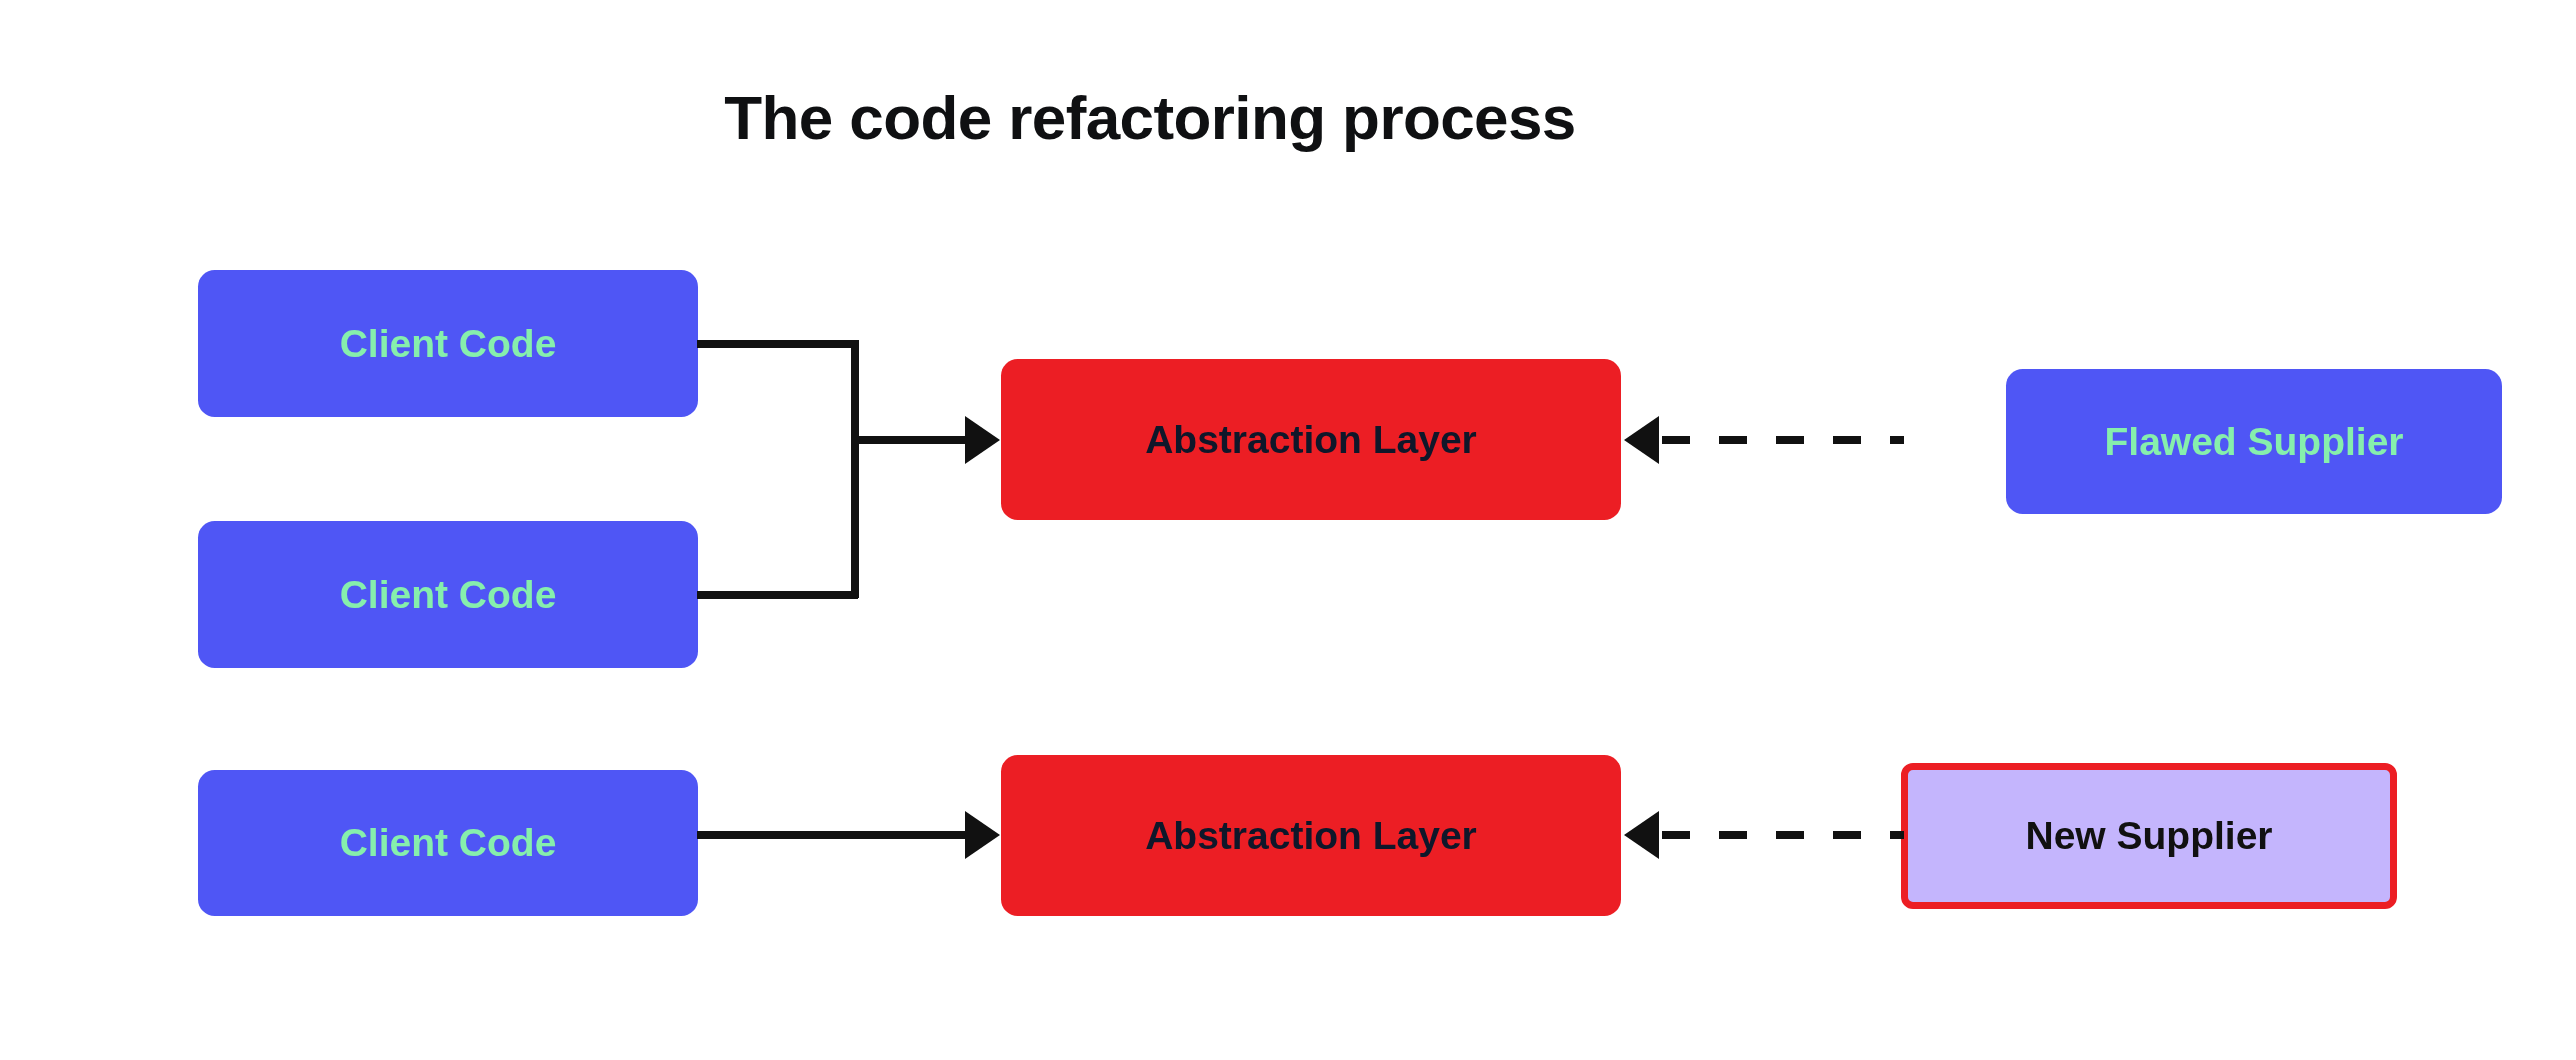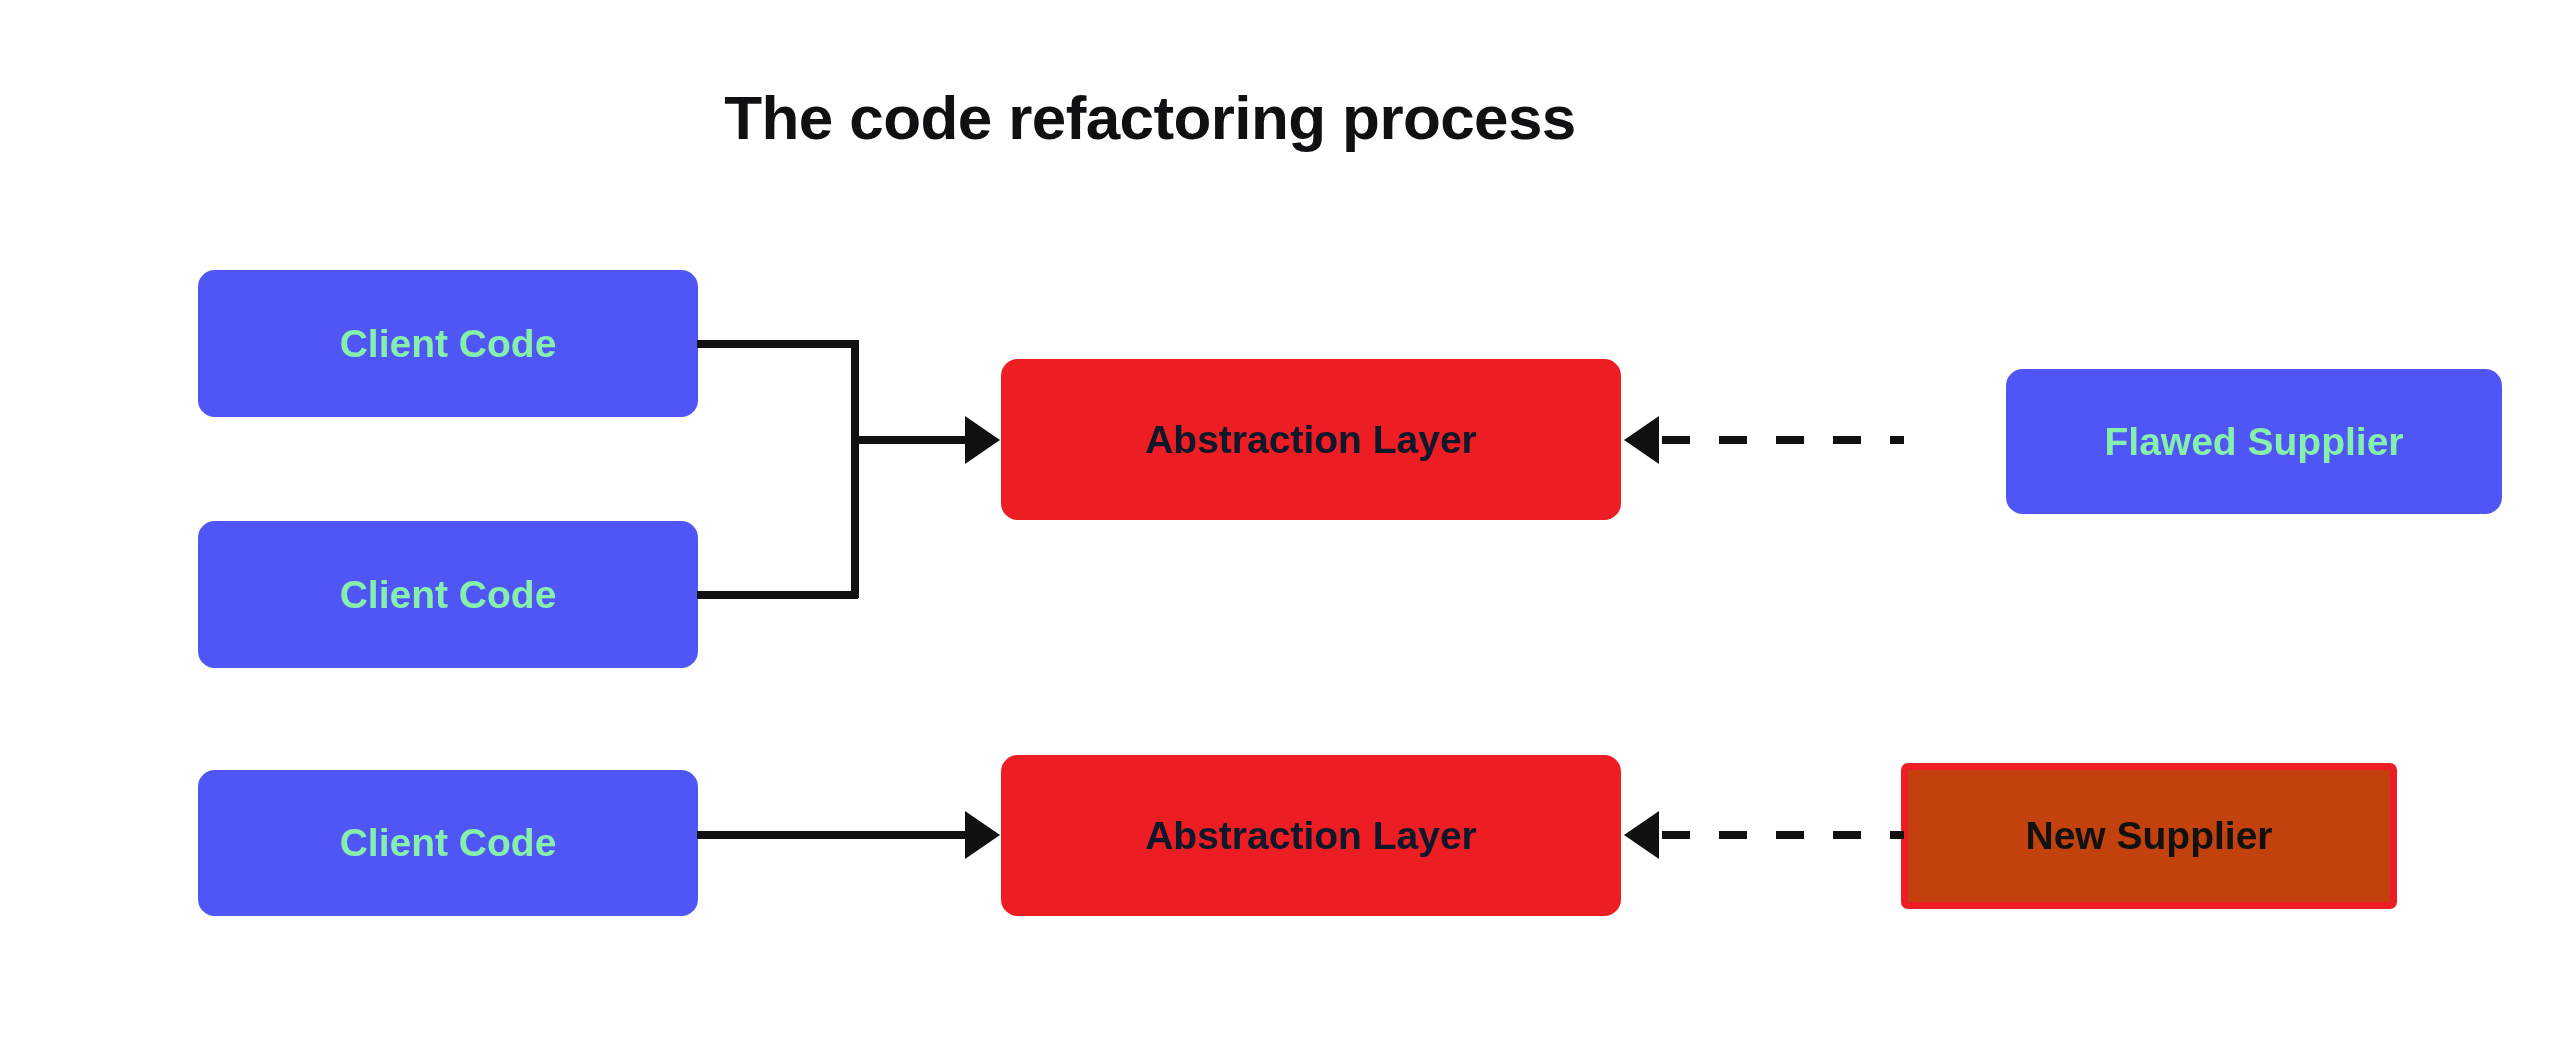--- a/index.html
+++ b/index.html
@@ -53,24 +53,24 @@
   }
   .node-blue {
     background: #4f56f5;
     color: #86efac;
   }
   .node-red {
     background: #ec1e24;
     color: #0f172a;
   }
   .node-outline-red {
-    background: #c2410c;
+    background: #c4b5fd;
     color: #111111;
     border: 7.7px solid #ec1e24;
-    border-radius: 7px;
+    border-radius: 12px;
   }
 
   
   .line {
     position: absolute;
     background: #111111;
   }
   .h-line { height: 7.7px; }
   .v-line { width: 7.7px; }
 

